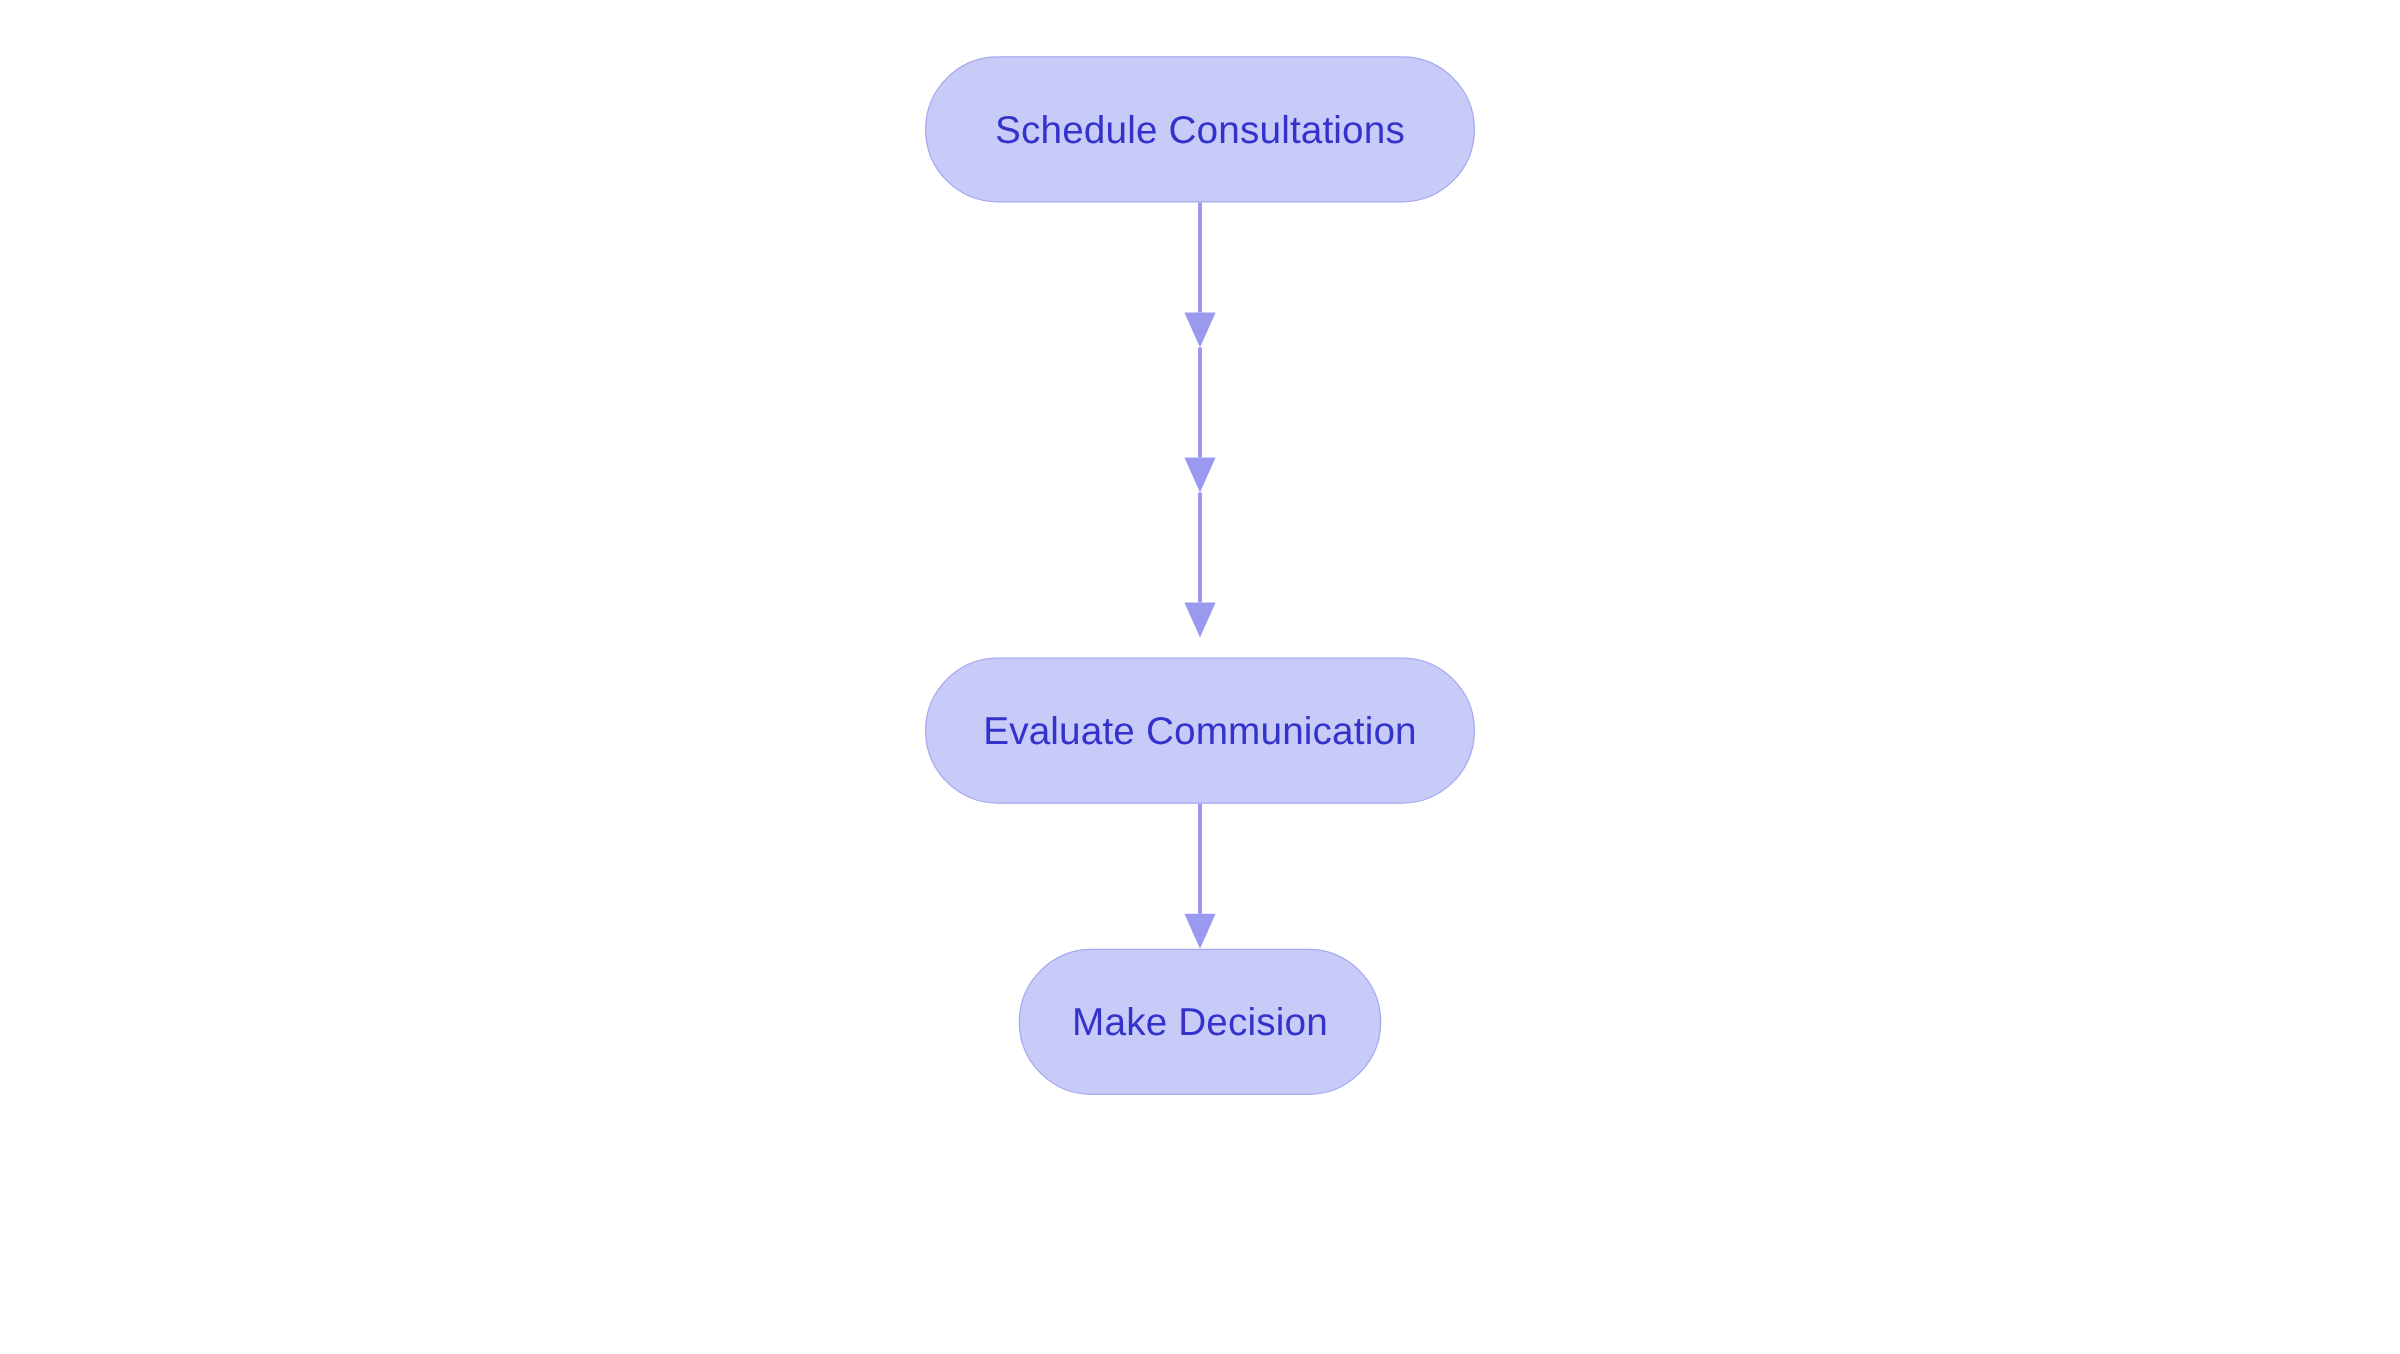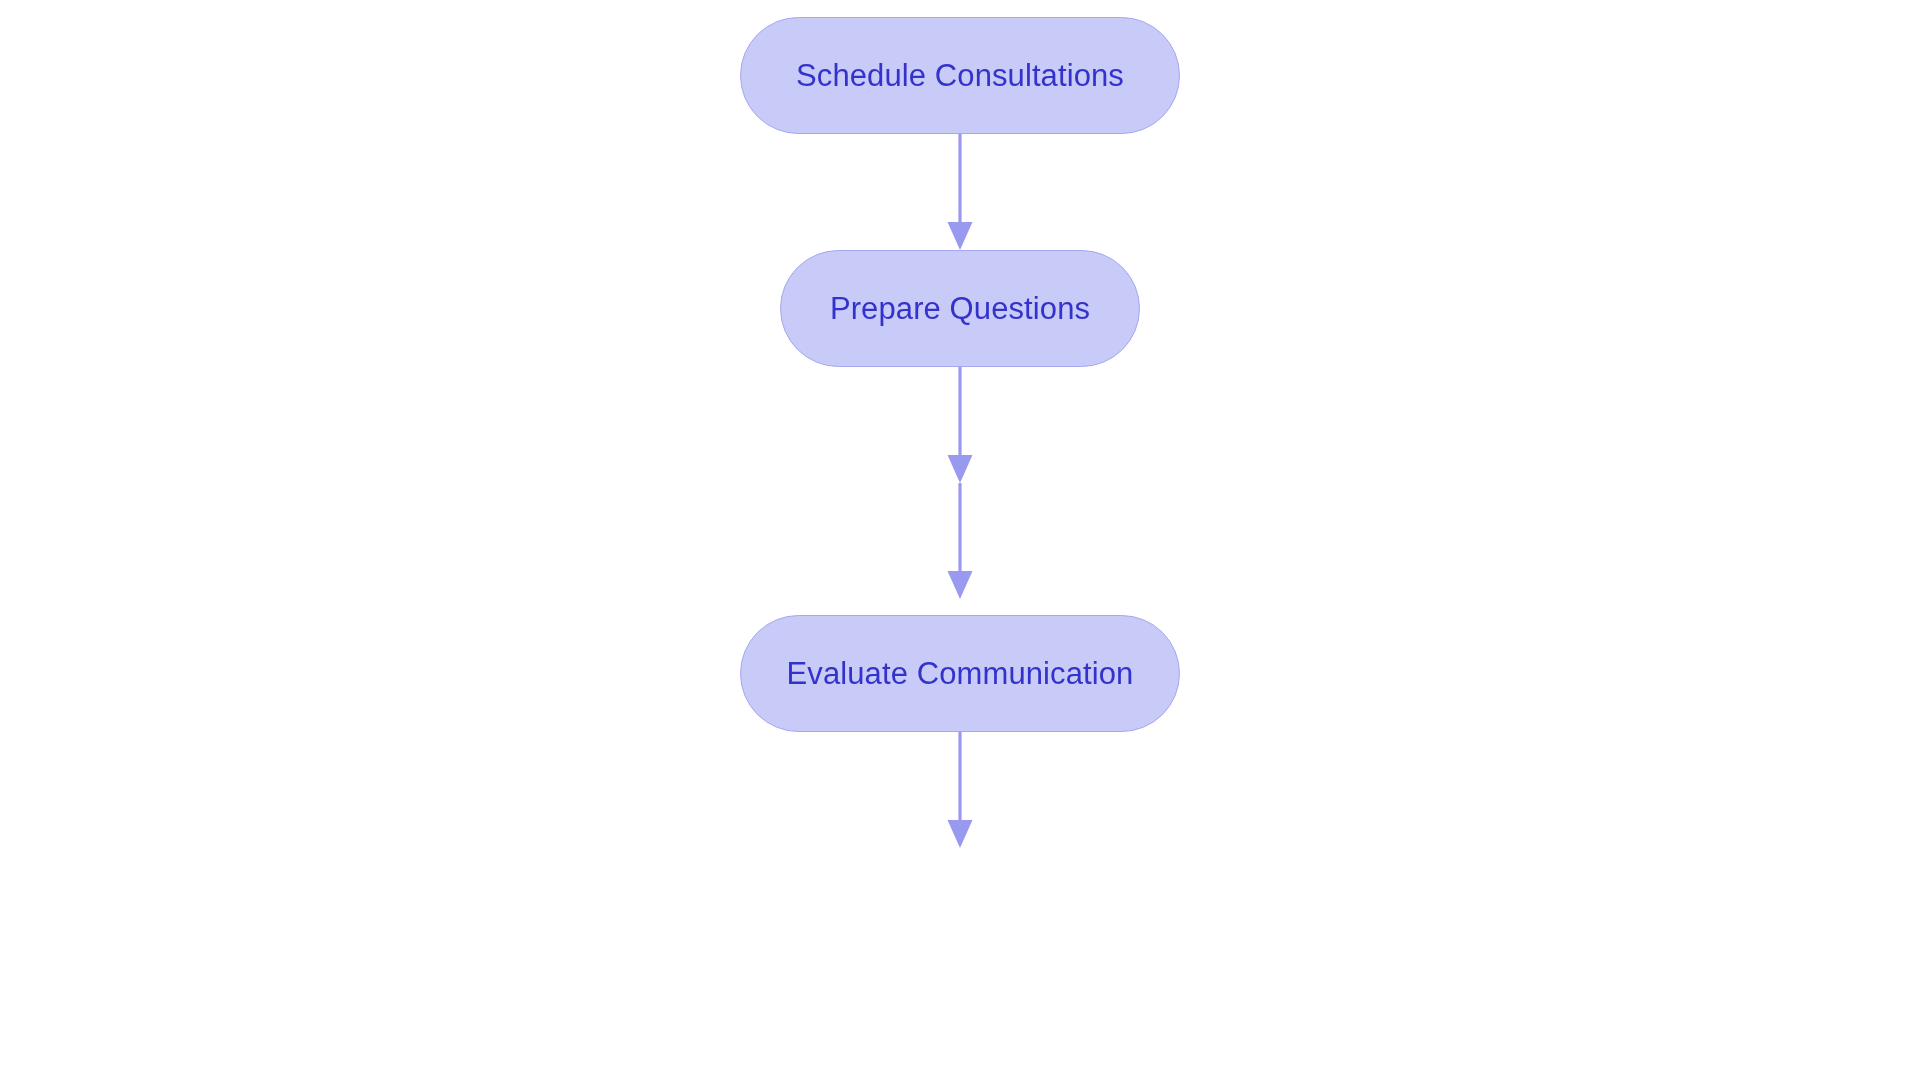--- a/index.html
+++ b/index.html
@@ -51,21 +51,21 @@
     font-size: 31px;
     font-weight: 400;
     color: #3333cc;
     letter-spacing: 0.1px;
     line-height: 1;
     white-space: nowrap;
     user-select: none;
   }
 
   
-  .node-w0 { width: 440px; }
+  .node-w0 { width: 440px; margin-top: 28px; }
   .node-w1 { width: 360px; }
   .node-w2 { width: 340px; }
   .node-w3 { width: 440px; margin-top: 16px; }
   .node-w4 { width: 290px; }
 
   
   .connector {
     width: 40px;
     height: 116px;
     flex: none;
@@ -92,23 +92,20 @@
       <span class="node-label">Schedule Consultations</span>
     </div>
 
     <div class="connector">
       <svg viewBox="0 0 40 116" xmlns="http://www.w3.org/2000/svg">
         <line x1="20" y1="0" x2="20" y2="88" stroke="#9999f0" stroke-width="3.2"></line>
         <polygon points="20,116 7.5,88 32.5,88" fill="#9999f0"></polygon>
       </svg>
     </div>
 
-    <div class="node node-w1">
-      <span class="node-label">Prepare Questions</span>
-    </div>
 
     <div class="connector">
       <svg viewBox="0 0 40 116" xmlns="http://www.w3.org/2000/svg">
         <line x1="20" y1="0" x2="20" y2="88" stroke="#9999f0" stroke-width="3.2"></line>
         <polygon points="20,116 7.5,88 32.5,88" fill="#9999f0"></polygon>
       </svg>
     </div>
 
 
     <div class="connector">
@@ -122,15 +119,18 @@
       <span class="node-label">Evaluate Communication</span>
     </div>
 
     <div class="connector">
       <svg viewBox="0 0 40 116" xmlns="http://www.w3.org/2000/svg">
         <line x1="20" y1="0" x2="20" y2="88" stroke="#9999f0" stroke-width="3.2"></line>
         <polygon points="20,116 7.5,88 32.5,88" fill="#9999f0"></polygon>
       </svg>
     </div>
 
+    <div class="node node-w4">
+      <span class="node-label">Make Decision</span>
+    </div>
 
   </div>
 </div>
 
 </body></html>

